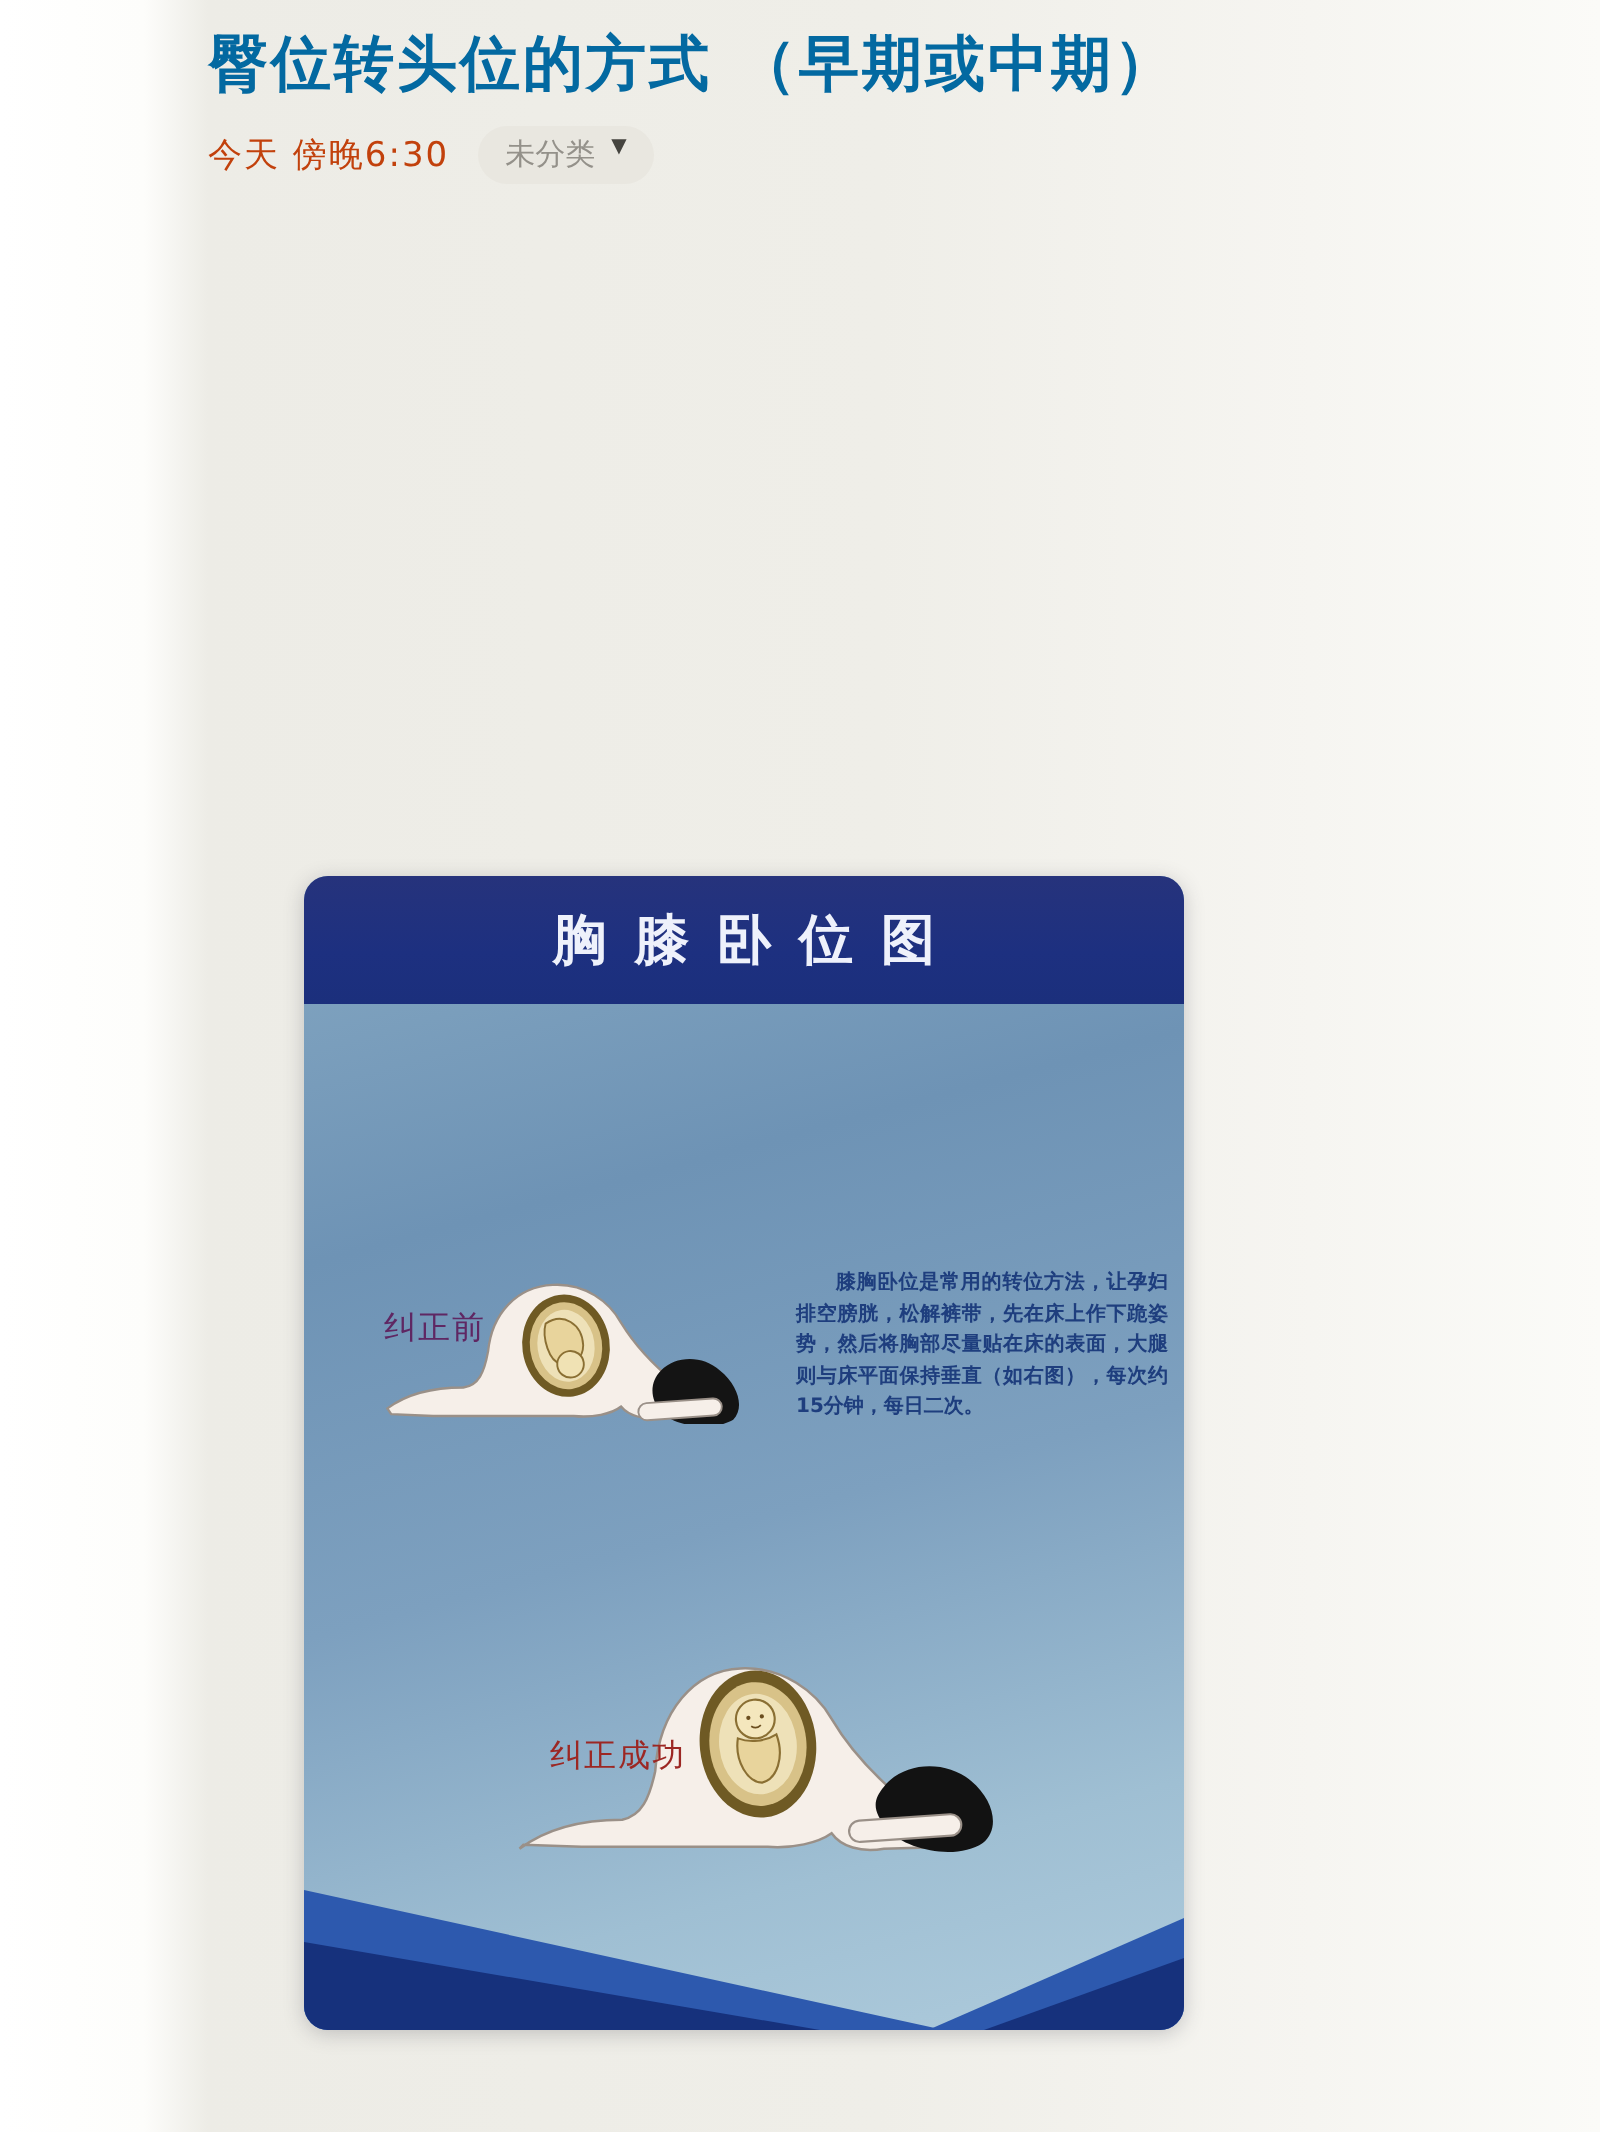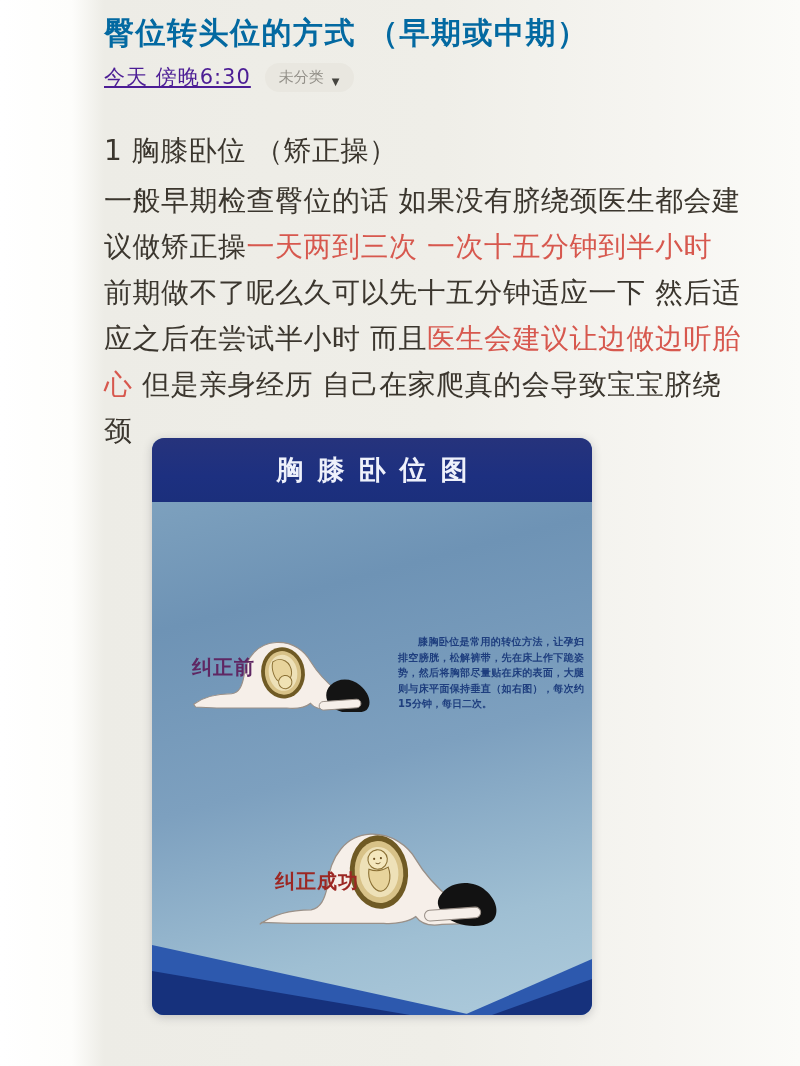--- a/index.html
+++ b/index.html
@@ -15,23 +15,23 @@
   
   .note-title{
     position:absolute; left:104px; top:12px; width:640px;
     font-size:30px; font-weight:700; letter-spacing:1.5px; color:#0369a1;
     line-height:42px;
   }
   .meta-row{
     position:absolute; left:104px; top:61px; height:32px;
     display:flex; align-items:center; gap:14px;
   }
-  .meta-date{ font-size:21px; color:#4c1d95; letter-spacing:1px;text-decoration:underline; }
+  .meta-date{ font-size:17px; color:#c2410c; letter-spacing:1px; }
   .category-pill{
-    display:flex; align-items:flex-end; gap:8px;
+    display:flex; align-items:flex-start; gap:8px;
     background:#e9e7e0; border-radius:16px; padding:5px 14px;
     font-size:15px; color:#94918a; cursor:pointer;
   }
   .category-pill .caret{ font-size:10px; color:#45443f; }
 
   
   .note-body{
     position:absolute; left:104px; top:128px; width:640px;
     font-size:28px; line-height:46px; letter-spacing:0.5px; color:#3b362e;
   }
@@ -52,21 +52,21 @@
     display:flex; align-items:center; justify-content:center;
   }
   .poster-header .ptitle{
     color:#eef1fb; font-size:27px; font-weight:700;
     letter-spacing:14px; text-indent:14px;
   }
   .fig{ position:absolute; }
   .fig1{ left:36px; top:190px; width:190px; height:84px; }
   .fig2{ left:100px; top:372px; width:252px; height:126px; }
   .pose-label{
-    position:absolute; font-size:20px; font-weight:700; letter-spacing:1px;text-align:center;
+    position:absolute; font-size:16px; font-weight:400; letter-spacing:1px;text-align:center;
   }
   .label-before{ left:40px; top:216px; color:#5f2763; }
   .label-success{ left:104px; top:430px; color:#9c2723;margin-left:19px; }
   .ptext{
     position:absolute; color:#1e3e7e; font-weight:600;
     text-indent:2em; text-align:justify;
   }
   .ptext1{ left:246px; top:196px; width:186px; font-size:10px; line-height:15.5px; }
   .ptext2{ left:80px; top:510px; width:300px; font-size:12px; line-height:16.5px; }
   .waves{ position:absolute; left:0; bottom:0; width:440px; height:80px; }
@@ -79,26 +79,20 @@
   <h1 class="note-title">臀位转头位的方式 （早期或中期）</h1>
 
   <div class="meta-row">
     <span class="meta-date">今天 傍晚6:30</span>
     <span class="category-pill">
       <span>未分类</span>
       <span class="caret">▼</span>
     </span>
   </div>
 
-  <div class="note-body">
-    <div class="note-heading">1 胸膝卧位 （矫正操）</div>
-    <div>
-      <span>一般早期检查臀位的话 如果没有脐绕颈医生都会建议做矫正操</span><span class="run-red">一天两到三次 一次十五分钟到半小时</span><span> 前期做不了呢么久可以先十五分钟适应一下 然后适应之后在尝试半小时 而且</span><span class="run-red">医生会建议让边做边听胎心</span><span> 但是亲身经历 自己在家爬真的会导致宝宝脐绕颈</span>
-    </div>
-  </div>
 
   <div class="poster">
 
     <div class="poster-header">
       <span class="ptitle">胸膝卧位图</span>
     </div>
 
     <svg class="fig fig1" viewBox="0 0 200 88">
       <path fill="#f6efe9" stroke="#9a9088" stroke-width="1.2" d="M6,80 C18,71 34,69 46,69 C54,68 57,61 59,50 C61,30 74,16 93,15
            C110,14 123,24 129,35 C137,48 147,58 157,66 C164,71 171,76 177,81

